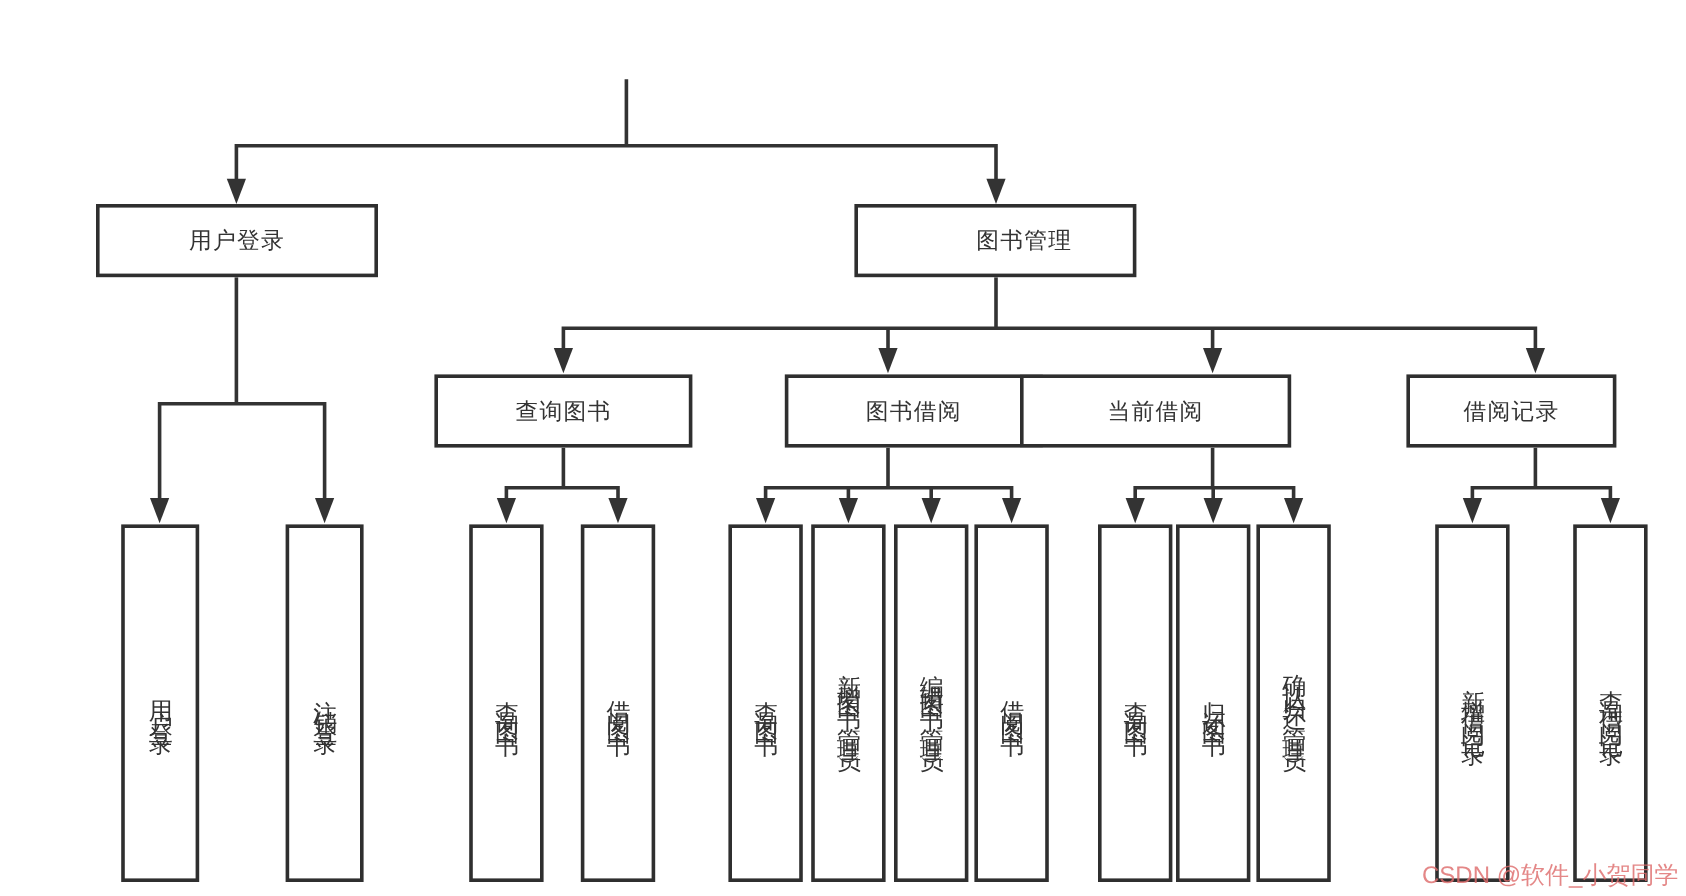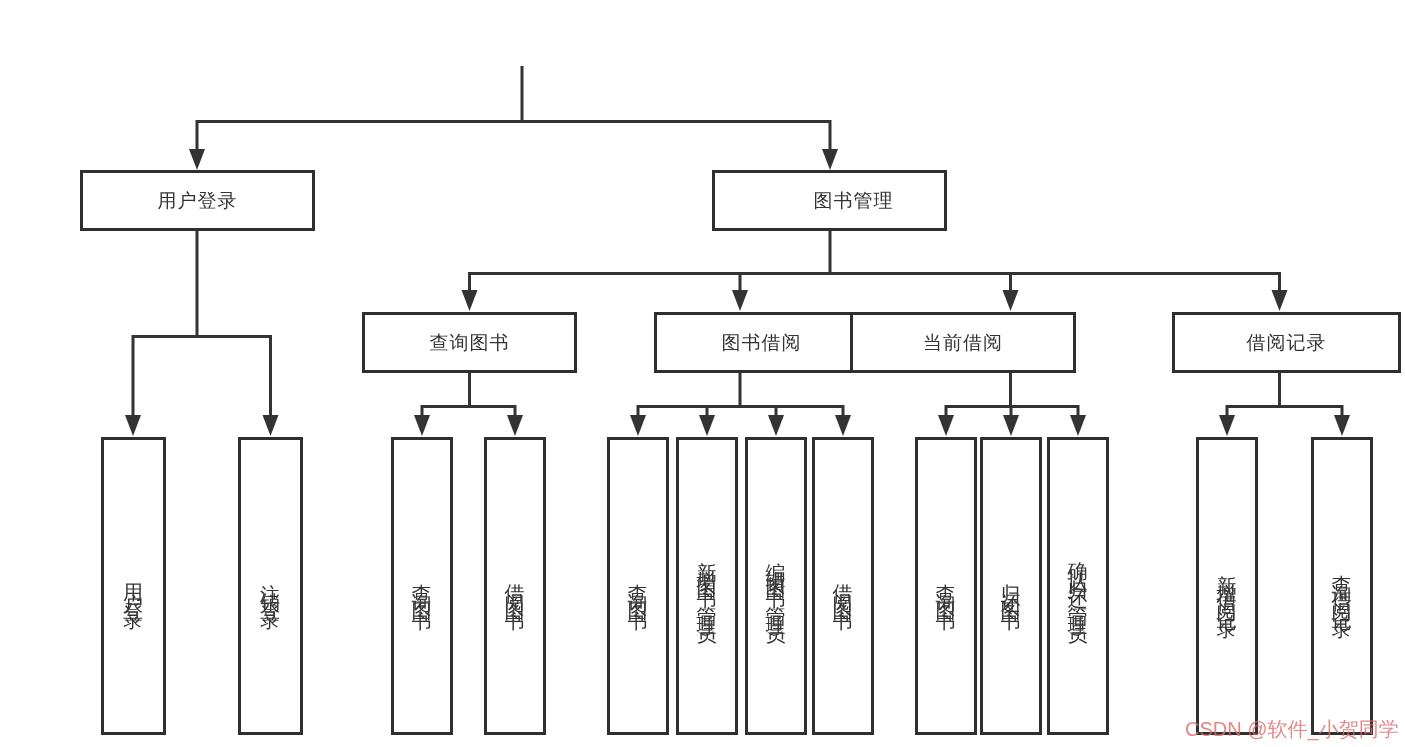--- a/index.html
+++ b/index.html
@@ -113,21 +113,21 @@
 
   <div class="box" style="left:362px; top:312px; width:215px; height:61px;">
     <span>查询图书</span>
   </div>
   <div class="box" style="left:632px; top:312px; width:215px; height:61px;margin-left:22px;">
     <span>图书借阅</span>
   </div>
   <div class="box" style="left:850px; top:312px; width:226px; height:61px;justify-content:center;">
     <span>当前借阅</span>
   </div>
-  <div class="box" style="left:1172px; top:312px; width:229px; height:61px;">
+  <div class="box" style="left:1172px; top:312px; width:175px; height:61px;">
     <span>借阅记录</span>
   </div>
 
   <div class="box vbox" style="left:101px; top:437px; width:65px; height:298px;">
     <span class="vtext">用户登录</span>
   </div>
   <div class="box vbox" style="left:238px; top:437px; width:65px; height:298px;">
     <span class="vtext">注销登录</span>
   </div>
 

